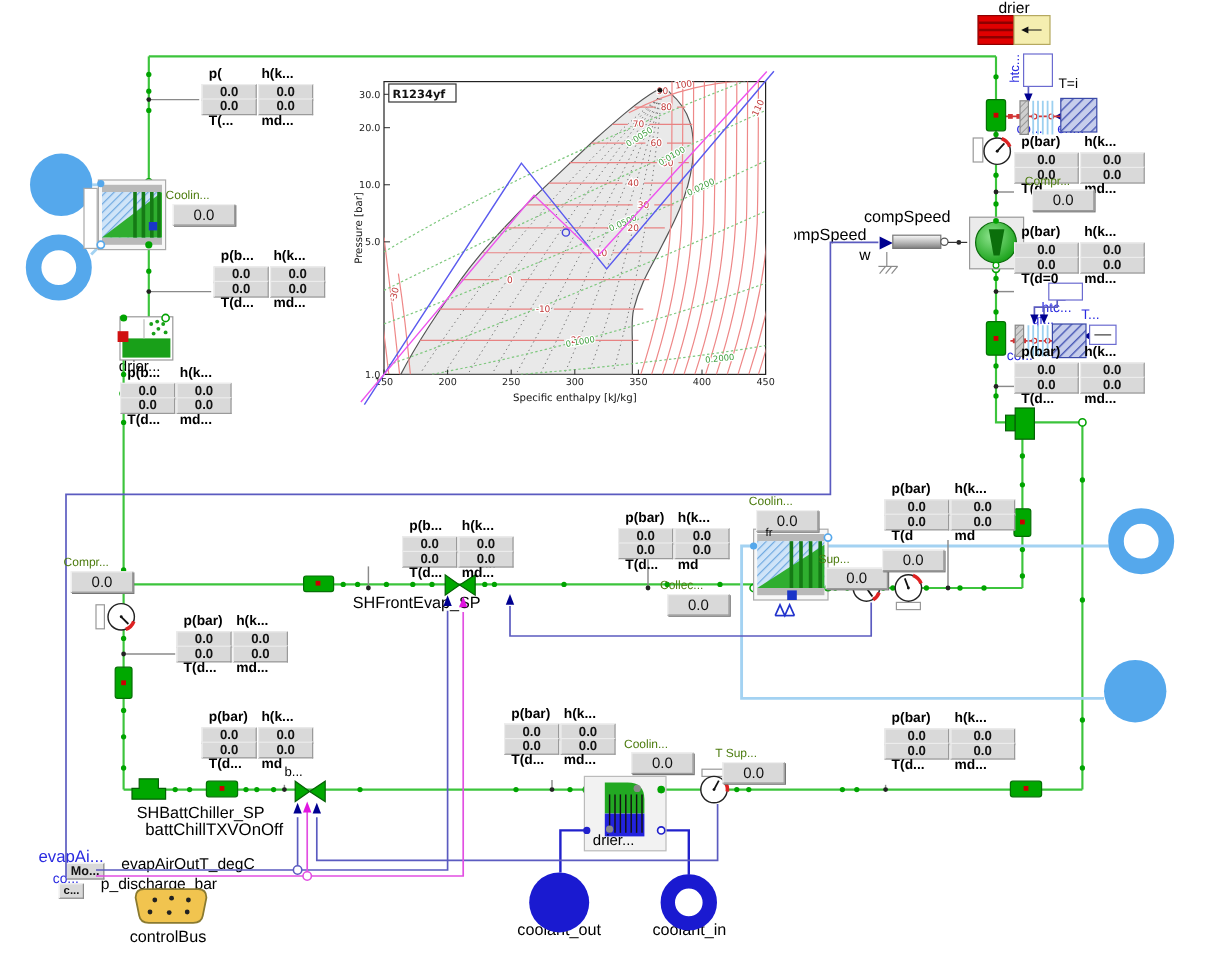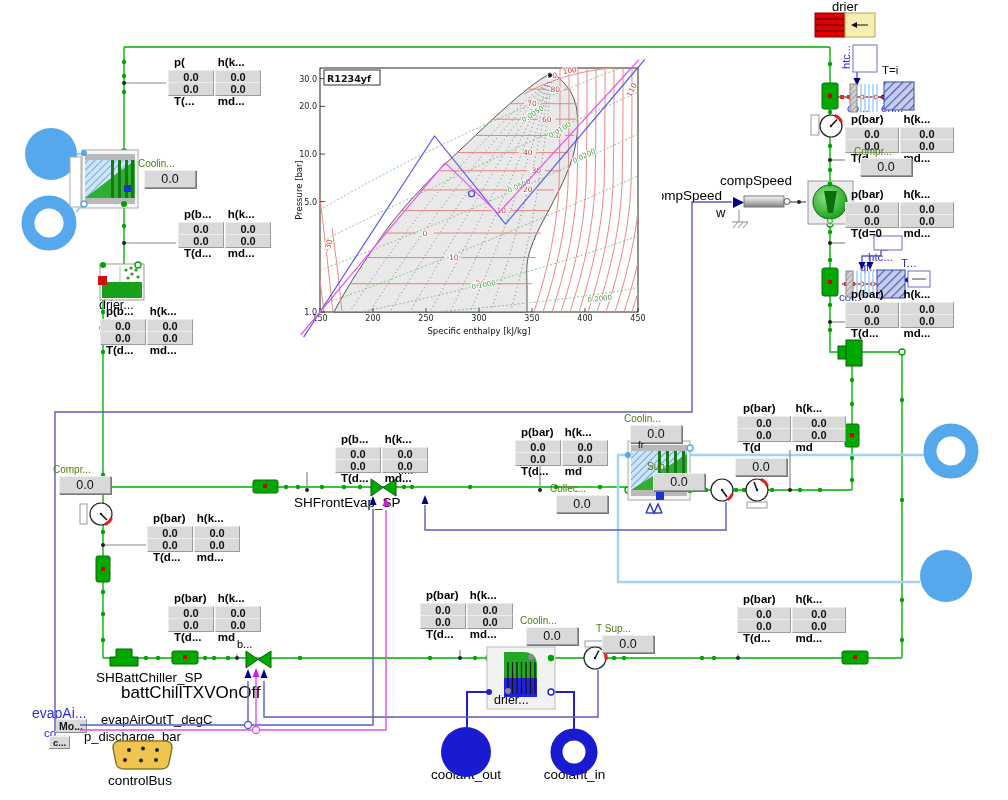--- a/index.html
+++ b/index.html
@@ -607,22 +607,22 @@
 </div>
 
 <div class="lbl c" style="left:813px;top:0;width:64px;z-index:6">drier</div>
 <div class="lbl c" style="left:98px;top:774px;width:84px;font-size:13.5px">controlBus</div>
 <div class="lbl c" style="left:416px;top:768px;width:100px;font-size:13.5px">coolant_out</div>
 <div class="lbl c" style="left:527px;top:768px;width:95px;font-size:13.5px">coolant_in</div>
 <div class="lbl" style="left:650px;top:189px;font-size:13.5px">compSpeed</div>
 <div class="lbl" style="left:720px;top:174px;font-size:13.5px">compSpeed</div>
 <div class="lbl" style="left:716px;top:206px">w</div>
 <div class="lbl" style="left:294px;top:496px;font-size:13.5px">SHFrontEvap_SP</div>
-<div class="lbl" style="left:96px;top:671px;font-size:13.5px">SHBattChiller_SP</div>
-<div class="lbl" style="left:121px;top:684px;font-size:17px">battChillTXVOnOff</div>
+<div class="lbl" style="left:114px;top:671px;font-size:13.5px">SHBattChiller_SP</div>
+<div class="lbl" style="left:121px;top:684px;font-size:14px">battChillTXVOnOff</div>
 <div class="lbl" style="left:101px;top:713px">evapAirOutT_degC</div>
 <div class="lbl" style="left:84px;top:730px">p_discharge_bar</div>
 <div class="lbl blue" style="left:32px;top:706px;font-size:14px">evapAi...</div>
 <div class="grayblock" style="left:55px;top:719px">Mo...</div>
 <div class="lbl blue" style="left:44px;top:727px;font-size:11.5px">co...</div>
 <div class="grayblock" style="left:49px;top:736px;font-size:9.5px">c...</div>
 <div class="lbl" style="left:99px;top:299px;font-size:12.5px">drier...</div>
 <div class="lbl" style="left:494px;top:694px;font-size:12.5px;z-index:6">drier...</div>
 <div class="lbl" style="left:638px;top:440px;font-size:9.5px;z-index:6">fr</div>
 <div class="lbl" style="left:398px;top:464px;font-size:11px">fr...</div>
@@ -646,21 +646,21 @@
       <div class="dbox">0.0</div>
     </div>
 <div class="display" style="left:53px;top:464px">
       <div class="dlab">Compr...</div>
       <div class="dbox">0.0</div>
     </div>
 <div class="display" style="left:624px;top:413px">
       <div class="dlab">Coolin...</div>
       <div class="dbox">0.0</div>
     </div>
-<div class="display" style="left:647px;top:461px">
+<div class="display" style="left:682px;top:461px">
       <div class="dlab">Sup...</div>
       <div class="dbox">0.0</div>
     </div>
 <div class="display" style="left:729px;top:457px">
       <div class="dbox">0.0</div>
     </div>
 <div class="display" style="left:550px;top:483px">
       <div class="dlab">Collec...</div>
       <div class="dbox">0.0</div>
     </div>

